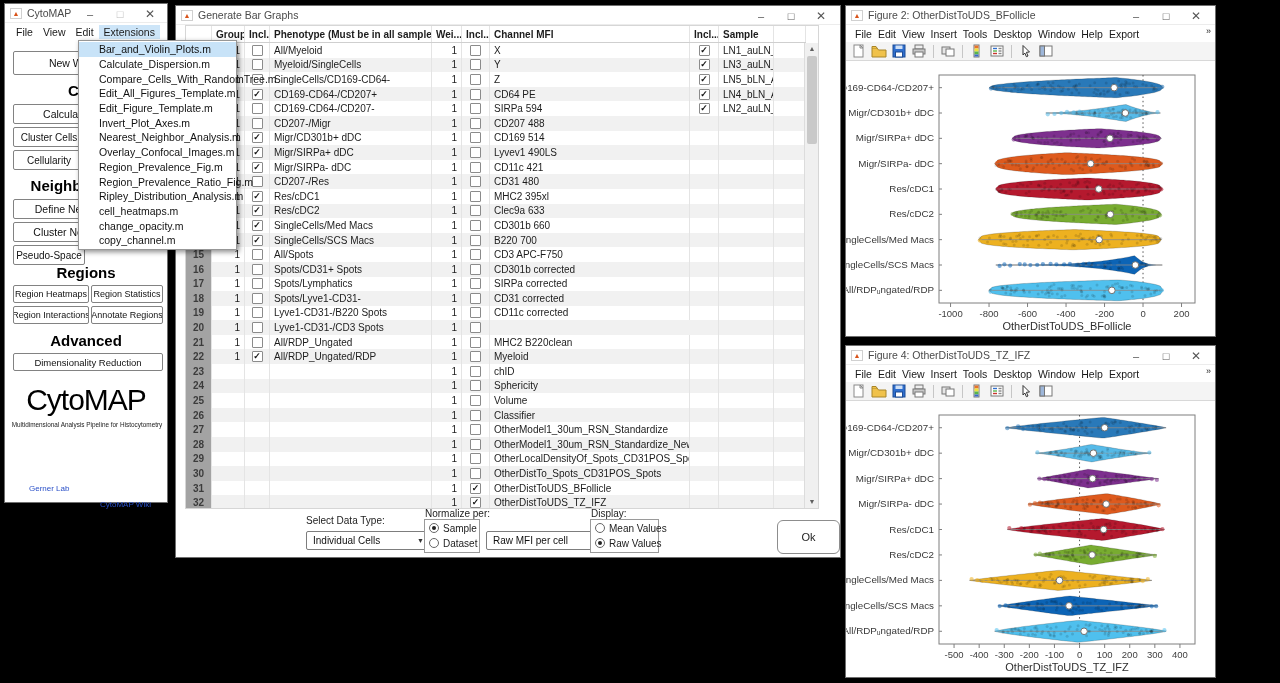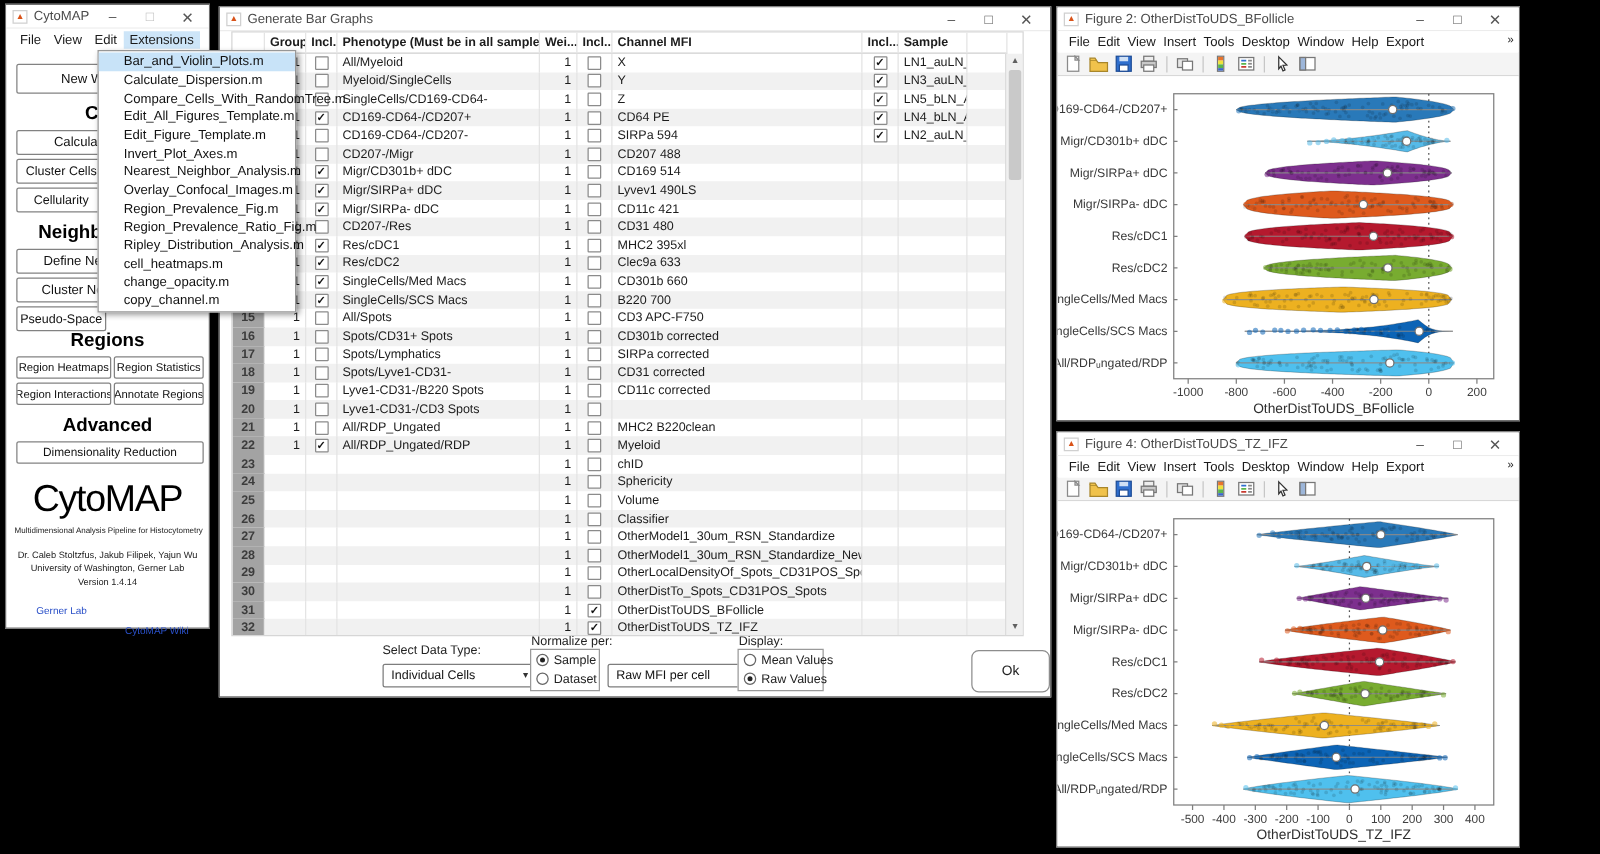--- a/index.html
+++ b/index.html
@@ -88,25 +88,20 @@
     <div class="btn" style="left:8px;top:205px;width:72px;height:20px;font-size:10px;">Pseudo-Space</div>
     <div class="h1" style="top:224px;">Regions</div>
     <div class="btn" style="left:8px;top:245px;width:76px;height:18px;font-size:9px;">Region Heatmaps</div>
     <div class="btn" style="left:86px;top:245px;width:72px;height:18px;font-size:9px;">Region Statistics</div>
     <div class="btn" style="left:8px;top:266px;width:76px;height:18px;font-size:9px;">Region Interactions</div>
     <div class="btn" style="left:86px;top:266px;width:72px;height:18px;font-size:9px;">Annotate Regions</div>
     <div class="h1" style="top:292px;">Advanced</div>
     <div class="btn" style="left:8px;top:313px;width:150px;height:18px;font-size:9.5px;">Dimensionality Reduction</div>
     <div class="logo" style="top:343px;">CytoMAP</div>
     <div class="tagline" style="top:381px;">Multidimensional Analysis Pipeline for Histocytometry</div>
-    <div class="credits" style="top:398px;">
-      <div>Dr. Caleb Stoltzfus, Jakub Filipek, Yajun Wu</div>
-      <div>University of Washington, Gerner Lab</div>
-      <div>Version 1.4.14</div>
-    </div>
     <span class="link" style="left:24px;top:444px;">Gerner Lab</span>
     <span class="link" style="left:95px;top:460px;">CytoMAP Wiki</span>
   </div>
 </div>
 
 <div class="win" id="genwin" style="left:175px;top:5px;width:666px;height:553px;">
   <div class="tbar">
     <span class="mlicon">▲</span>
     <span class="ttl">Generate Bar Graphs</span>
     <div class="wctl" style="right:4px;">

